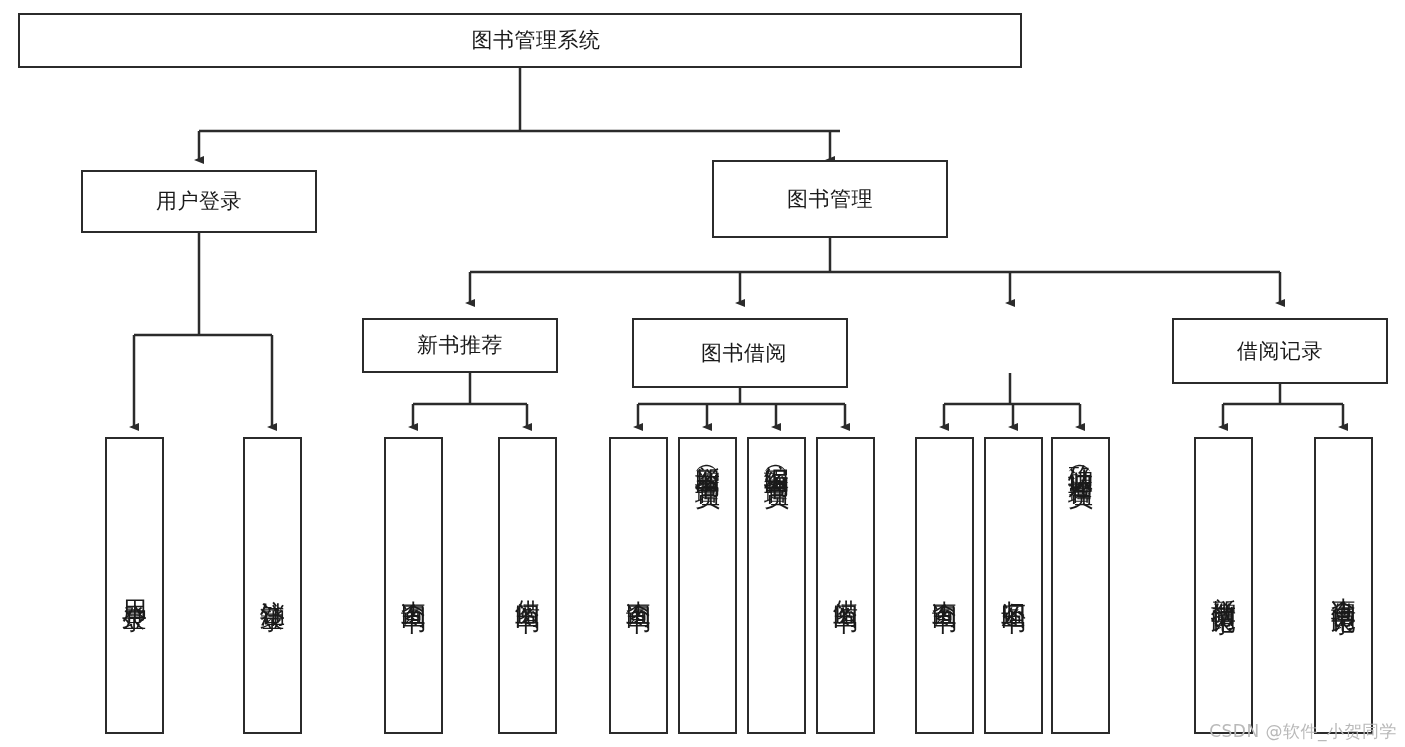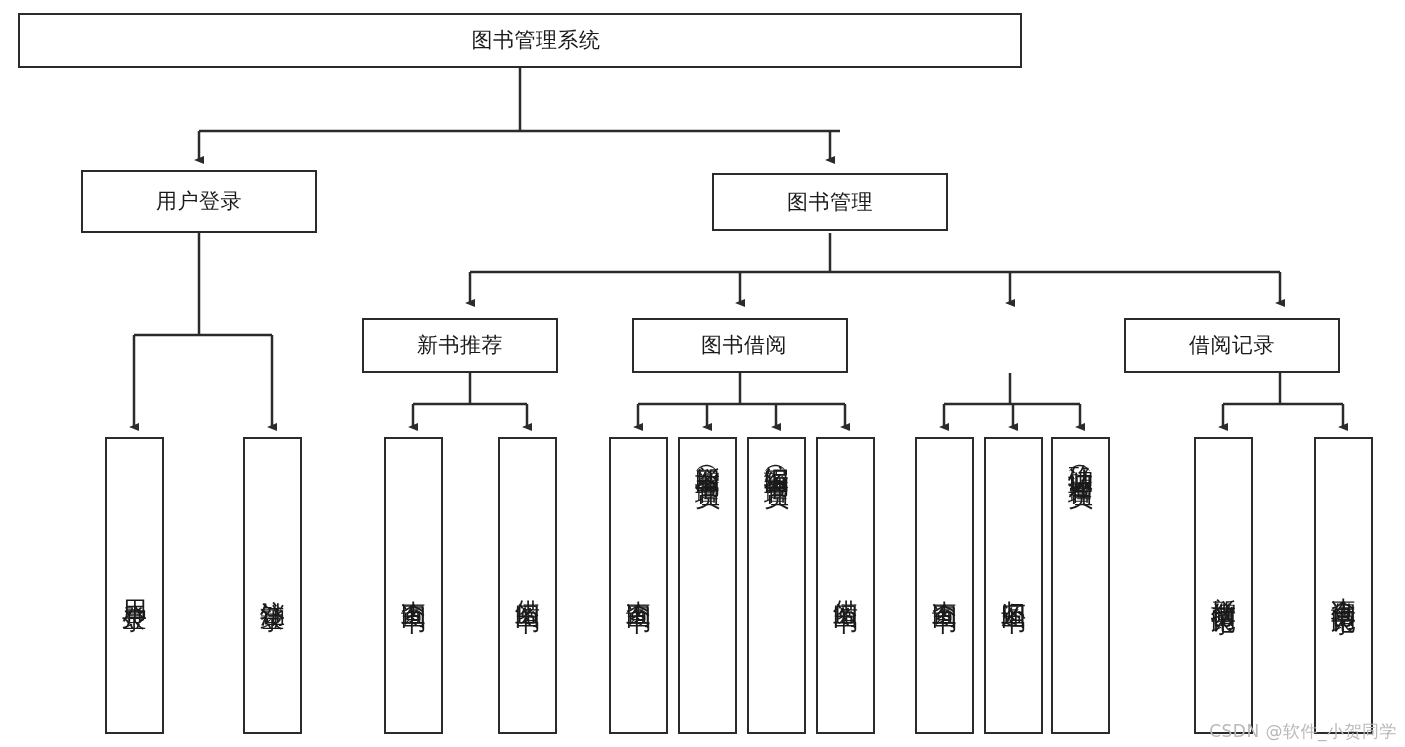--- a/index.html
+++ b/index.html
@@ -127,31 +127,31 @@
     </g>
   </svg>
 
   <div class="node-box horiz" style="left:18px; top:13px; width:1004px; height:55px;padding-left:32px;">
     <span class="node-label">图书管理系统</span>
   </div>
 
   <div class="node-box horiz" style="left:81px; top:170px; width:236px; height:63px;">
     <span class="node-label">用户登录</span>
   </div>
-  <div class="node-box horiz" style="left:712px; top:173px; width:236px; height:58px;">
+  <div class="node-box horiz" style="left:712px; top:160px; width:236px; height:78px;">
     <span class="node-label">图书管理</span>
   </div>
 
   <div class="node-box horiz" style="left:362px; top:318px; width:196px; height:55px;">
     <span class="node-label">新书推荐</span>
   </div>
-  <div class="node-box horiz" style="left:632px; top:318px; width:216px; height:55px;padding-left:8px;">
+  <div class="node-box horiz" style="left:632px; top:318px; width:216px; height:70px;padding-left:8px;">
     <span class="node-label">图书借阅</span>
   </div>
-  <div class="node-box horiz" style="left:1124px; top:318px; width:216px; height:55px;">
+  <div class="node-box horiz" style="left:1172px; top:318px; width:216px; height:66px;">
     <span class="node-label">借阅记录</span>
   </div>
 
   <div class="node-box vert center-text" style="left:105px; top:437px; width:59px; height:297px;">
     <span class="node-label">用户登录</span>
   </div>
   <div class="node-box vert center-text" style="left:243px; top:437px; width:59px; height:297px;">
     <span class="node-label">注销登录</span>
   </div>
 

